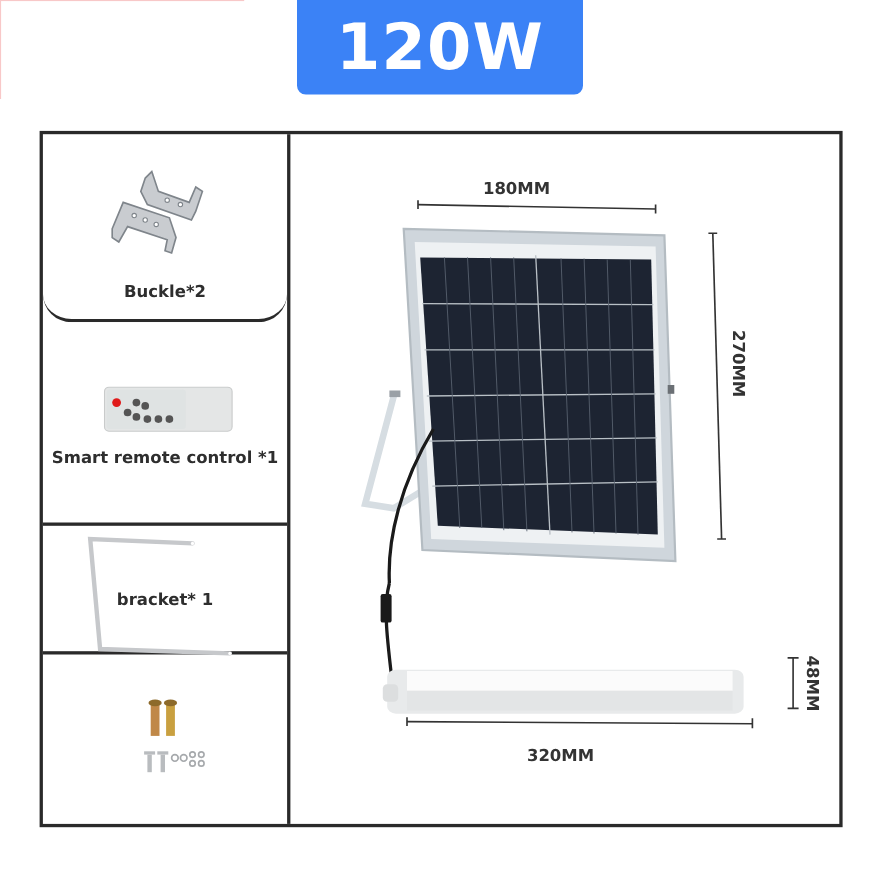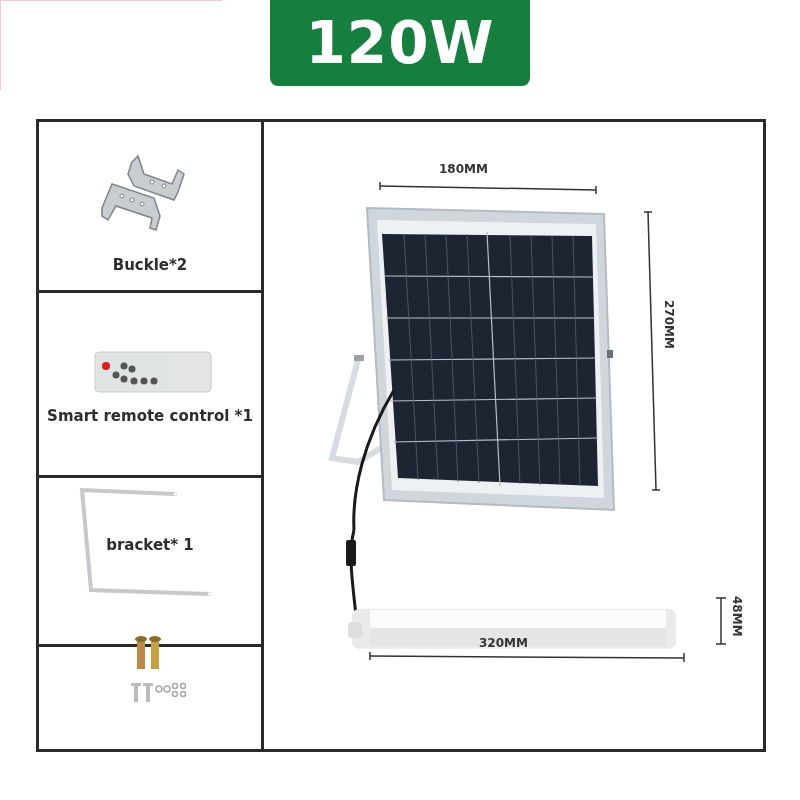--- a/index.html
+++ b/index.html
@@ -1,41 +1,41 @@
 <!DOCTYPE html>
 <html><head>
 <meta charset="utf-8">
 <style>
   html,body{margin:0;padding:0;background:#fff;}
   body{width:800px;height:800px;position:relative;overflow:hidden;font-family:"Liberation Sans","DejaVu Sans",sans-serif;}
   .pink-corner{position:absolute;left:0;top:0;width:222px;height:90px;border-top:1px solid #f8c8c8;border-left:1px solid #f8c8c8;box-sizing:border-box;}
-  .title-badge{position:absolute;left:270px;top:0;width:260px;height:86px;background:#15803d;border-radius:0 0 8px 8px;display:flex;align-items:center;justify-content:center;}
+  .title-badge{position:absolute;left:270px;top:0;width:260px;height:86px;background:#3b82f6;border-radius:0 0 8px 8px;display:flex;align-items:center;justify-content:center;}
   .title-text{color:#fff;font-weight:bold;font-size:58px;letter-spacing:1px;font-family:"DejaVu Sans","Liberation Sans",sans-serif;}
   .frame{position:absolute;left:36px;top:119px;width:730px;height:633px;border:3px solid #2a2a2a;box-sizing:border-box;}
   .left-col{position:absolute;left:0;top:0;width:222px;height:100%;border-right:3px solid #2a2a2a;box-sizing:content-box;}
   .cell{position:absolute;left:0;width:222px;border-bottom:3px solid #2a2a2a;box-sizing:border-box;}
   .cell:last-child{border-bottom:none;}
   .cell-label{position:absolute;left:0;right:0;text-align:center;font-weight:bold;font-size:15px;color:#2e2e2e;font-family:"DejaVu Sans",sans-serif;}
   .right{position:absolute;left:225px;top:0;right:0;bottom:0;}
-  .dim{position:absolute;font-weight:bold;font-size:12px;color:#333;font-family:"DejaVu Sans",sans-serif;}
+  .dim{position:absolute;font-weight:bold;font-size:15px;color:#333;font-family:"DejaVu Sans",sans-serif;}
   .vtext{writing-mode:vertical-rl;}
 </style>
 </head>
 <body>
 
 <div class="pink-corner"></div>
 
 <div class="title-badge">
   <span class="title-text">120W</span>
 </div>
 
 <div class="frame">
   <div class="left-col">
 
-    <div class="cell" style="top:0;height:171px;">
+    <div class="cell" style="top:0;height:171px;border-radius:26px;">
       <svg style="position:absolute;left:55px;top:30px;" width="110" height="90" viewBox="0 0 110 90">
         <g fill="#c9ccd0" stroke="#7f858b" stroke-width="1.5">
           <path d="M38 10 l6 -6 6 18 l28 10 6 -14 6 4 -6 18 -4 8 -40 -14 -6 -12z"></path>
           <path d="M8 56 l10 -24 42 14 6 18 -4 14 -6 -2 2 -10 -36 -12 -8 14 -6 -4z"></path>
         </g>
         <g fill="#fff" stroke="#7f858b" stroke-width="1">
           <circle cx="58" cy="30" r="2"></circle>
             <circle cx="70" cy="34" r="2"></circle>
           <circle cx="28" cy="44" r="2"></circle>
             <circle cx="38" cy="48" r="2"></circle>
@@ -56,21 +56,21 @@
             <circle cx="38" cy="18" r="3.5"></circle>
           <circle cx="30" cy="28" r="3.5"></circle>
             <circle cx="40" cy="30" r="3.5"></circle>
             <circle cx="50" cy="30" r="3.5"></circle>
             <circle cx="60" cy="30" r="3.5"></circle>
         </g>
       </svg>
       <div class="cell-label" style="top:114px;">Smart remote control *1</div>
     </div>
 
-    <div class="cell" style="top:356px;height:169px;">
+    <div class="cell" style="top:356px;height:117px;">
       <svg style="position:absolute;left:40px;top:8px;" width="140" height="114" viewBox="0 0 140 114">
         <g fill="none" stroke="#c6c8cb" stroke-width="4" stroke-linecap="round">
           <path d="M96 8 L3 4 L12 104 L130 108"></path>
         </g>
         <circle cx="96" cy="8" r="1.5" fill="#fff"></circle>
         <circle cx="130" cy="108" r="1.5" fill="#fff"></circle>
       </svg>
       <div class="cell-label" style="top:58px;">bracket* 1</div>
     </div>
 
@@ -166,15 +166,15 @@
       <line x1="2" y1="2" x2="12" y2="2" stroke="#333" stroke-width="1.5"></line>
       <line x1="2" y1="48" x2="12" y2="48" stroke="#333" stroke-width="1.5"></line>
     </svg>
     <div class="dim vtext" style="left:466px;top:474px;">48MM</div>
 
     <svg style="position:absolute;left:104px;top:528px;" width="320" height="14" viewBox="0 0 320 14">
       <line x1="2" y1="6" x2="316" y2="8" stroke="#333" stroke-width="1.5"></line>
       <line x1="2" y1="2" x2="2" y2="10" stroke="#333" stroke-width="1.5"></line>
       <line x1="316" y1="3" x2="316" y2="12" stroke="#333" stroke-width="1.5"></line>
     </svg>
-    <div class="dim" style="left:215px;top:514px;">320MM</div>
+    <div class="dim" style="left:215px;top:556px;">320MM</div>
   </div>
 </div>
 
 </body></html>

